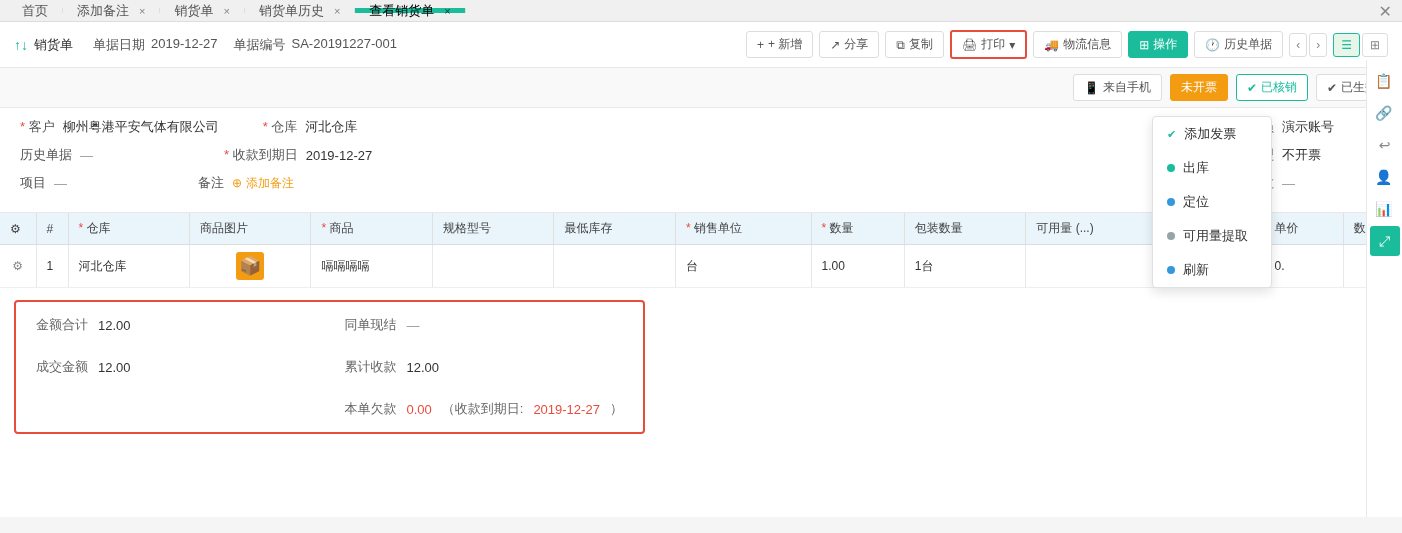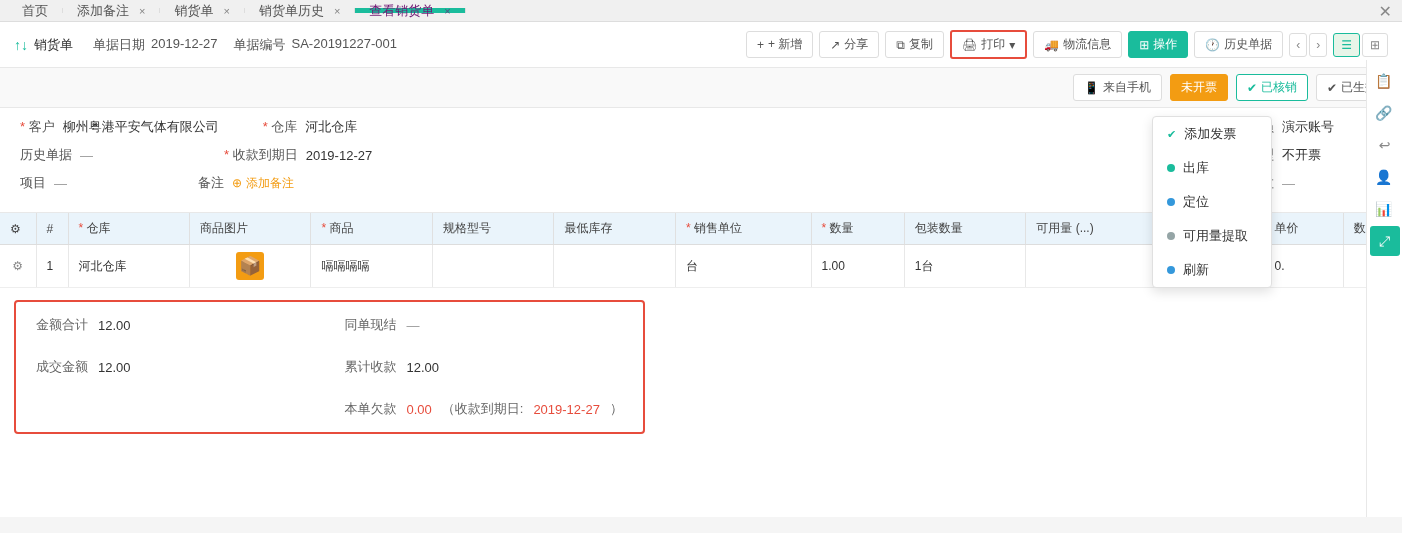--- a/index.html
+++ b/index.html
@@ -9,21 +9,21 @@
     .tab-bar {
       display: flex; align-items: center; background: #f0f0f0;
       border-bottom: 1px solid #ddd; height: 22px; padding: 8px 8px;
       position: relative;
     }
     .tab {
       display: flex; align-items: center; padding: 0 14px; height: 100%;
       cursor: pointer; font-size: 13px; color: #555; border-right: 1px solid #ddd;
       white-space: nowrap; gap: 6px;
     }
-    .tab.active { background: #1abc9c; color: #701a75; font-weight: 500; }
+    .tab.active { background: #1abc9c; color: #000000; font-weight: 500; }
     .tab-close { font-size: 11px; opacity: 0.7; cursor: pointer; margin-left: 4px; }
     .tab-bar-close {
       position: absolute; right: 10px; top: 50%; transform: translateY(-50%);
       font-size: 16px; cursor: pointer; color: #888;
     }
 
     
     .main-content {
       background: #fff; height: calc(533px - 38px);
       overflow: hidden; position: relative;

